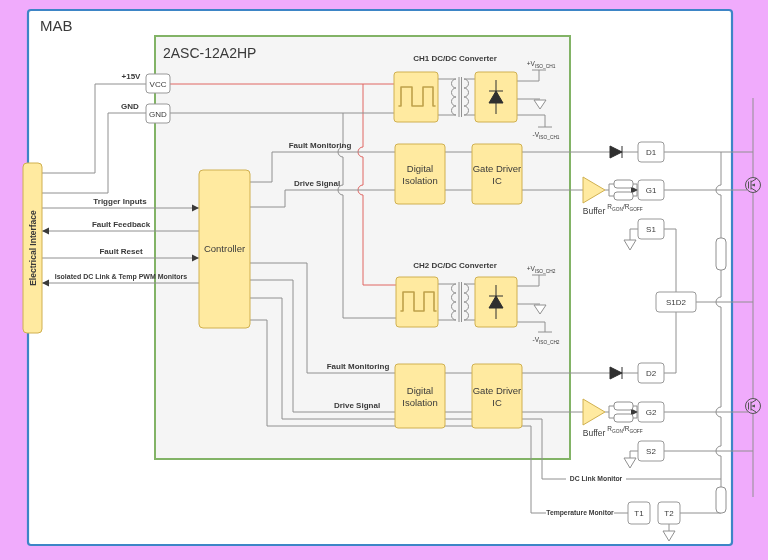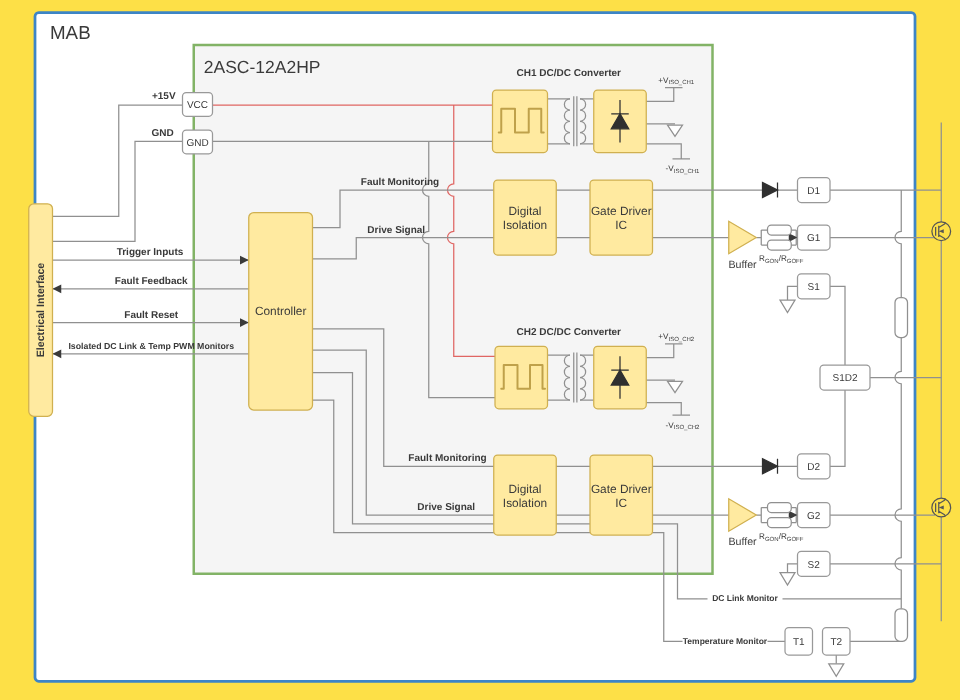--- a/index.html
+++ b/index.html
@@ -1,16 +1,16 @@
 <!DOCTYPE html>
 <html><head>
 <meta charset="utf-8">
 <style>
   html,body{margin:0;padding:0;background:#ffffff;}
-  .stage{width:768px;height:560px;position:relative;background:#fde047;overflow:hidden;}
+  .stage{width:768px;height:560px;position:relative;background:#f0abfc;overflow:hidden;}
   svg{font-family:"Liberation Sans","DejaVu Sans",sans-serif;}
   
   .w{stroke:#909090;stroke-width:1;fill:none;}
   .wr{stroke:#e06663;stroke-width:1;fill:none;}
   .blk{fill:#ffeaa0;stroke:#d0b050;stroke-width:1;}
   .port{fill:#ffffff;stroke:#999999;stroke-width:1;}
   .res{fill:#ffffff;stroke:#909090;stroke-width:1;}
   .gndtri{fill:#ffffff;stroke:#909090;stroke-width:1;}
   .arrow{fill:#3a3a3a;stroke:none;}
   .dio{fill:#2f2f2f;stroke:#2f2f2f;stroke-width:1;}

